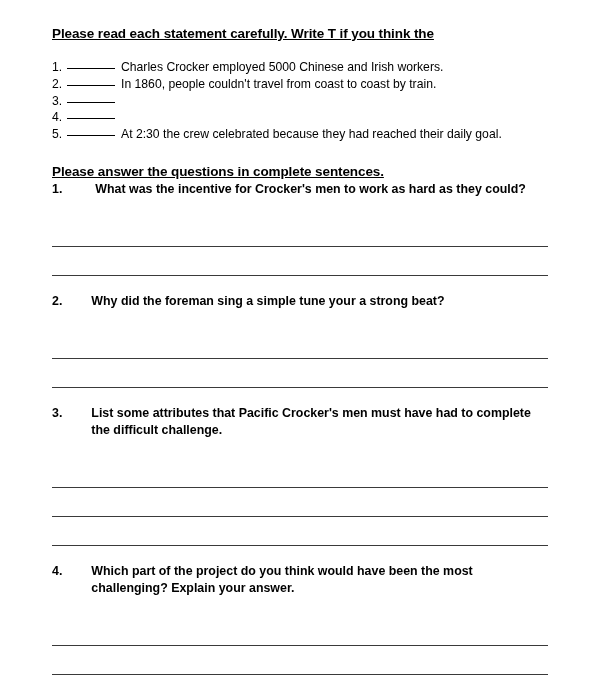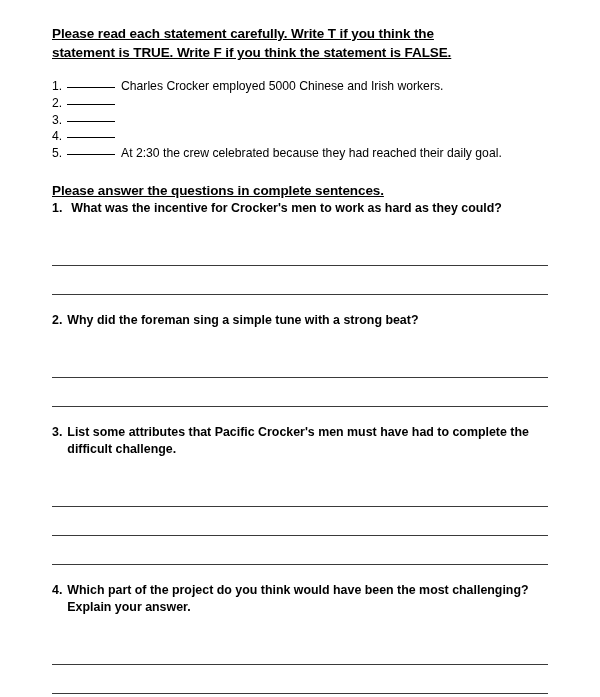--- a/index.html
+++ b/index.html
@@ -88,20 +88,21 @@
   }
   .q-num {
     flex: 0 0 auto;
     margin-right: 5px;
   }
   .q-num.wide {
     margin-right: 9px;
   }
   .q-text {
     flex: 1 1 auto;
+    margin-left: 24px;
   }
 
   .answer-lines {
     margin-top: 0;
   }
   .answer-line {
     height: 28px;
     border-bottom: 1px solid #3a3a3a;
     width: 496px;
   }
@@ -115,34 +116,34 @@
   .q4-lines { margin-top: 20px; }
 </style>
 </head>
 <body>
 
 <div class="page">
   <div class="content">
 
     <div class="section-heading">
       <span class="hl">Please read each statement carefully. Write T if you think the</span>
-      <span class="hl">statement is TRUE. Write F if you think the statement is FALSE.</span>
     </div>
 
     <div class="tf-list">
 
       <div class="tf-row">
         <span class="tf-num">1.</span>
         <span class="tf-blank"></span>
         <span class="tf-text">Charles Crocker employed 5000 Chinese and Irish workers.</span>
       </div>
 
       <div class="tf-row">
         <span class="tf-num">2.</span>
         <span class="tf-blank"></span>
+        <span class="tf-text">In 1860, people couldn't travel from coast to coast by train.</span>
       </div>
 
       <div class="tf-row">
         <span class="tf-num">3.</span>
         <span class="tf-blank"></span>
       </div>
 
       <div class="tf-row">
         <span class="tf-num">4.</span>
         <span class="tf-blank"></span>
@@ -167,21 +168,21 @@
       </div>
       <div class="answer-lines q1-lines">
         <div class="answer-line"></div>
         <div class="answer-line"></div>
       </div>
     </div>
 
     <div class="question-block block-gap-2">
       <div class="question">
         <span class="q-num">2.</span>
-        <span class="q-text">Why did the foreman sing a simple tune with a strong beat?</span>
+        <span class="q-text">Why did the foreman sing a simple tune your a strong beat?</span>
       </div>
       <div class="answer-lines q2-lines">
         <div class="answer-line"></div>
         <div class="answer-line"></div>
       </div>
     </div>
 
     <div class="question-block block-gap-3">
       <div class="question">
         <span class="q-num">3.</span>

